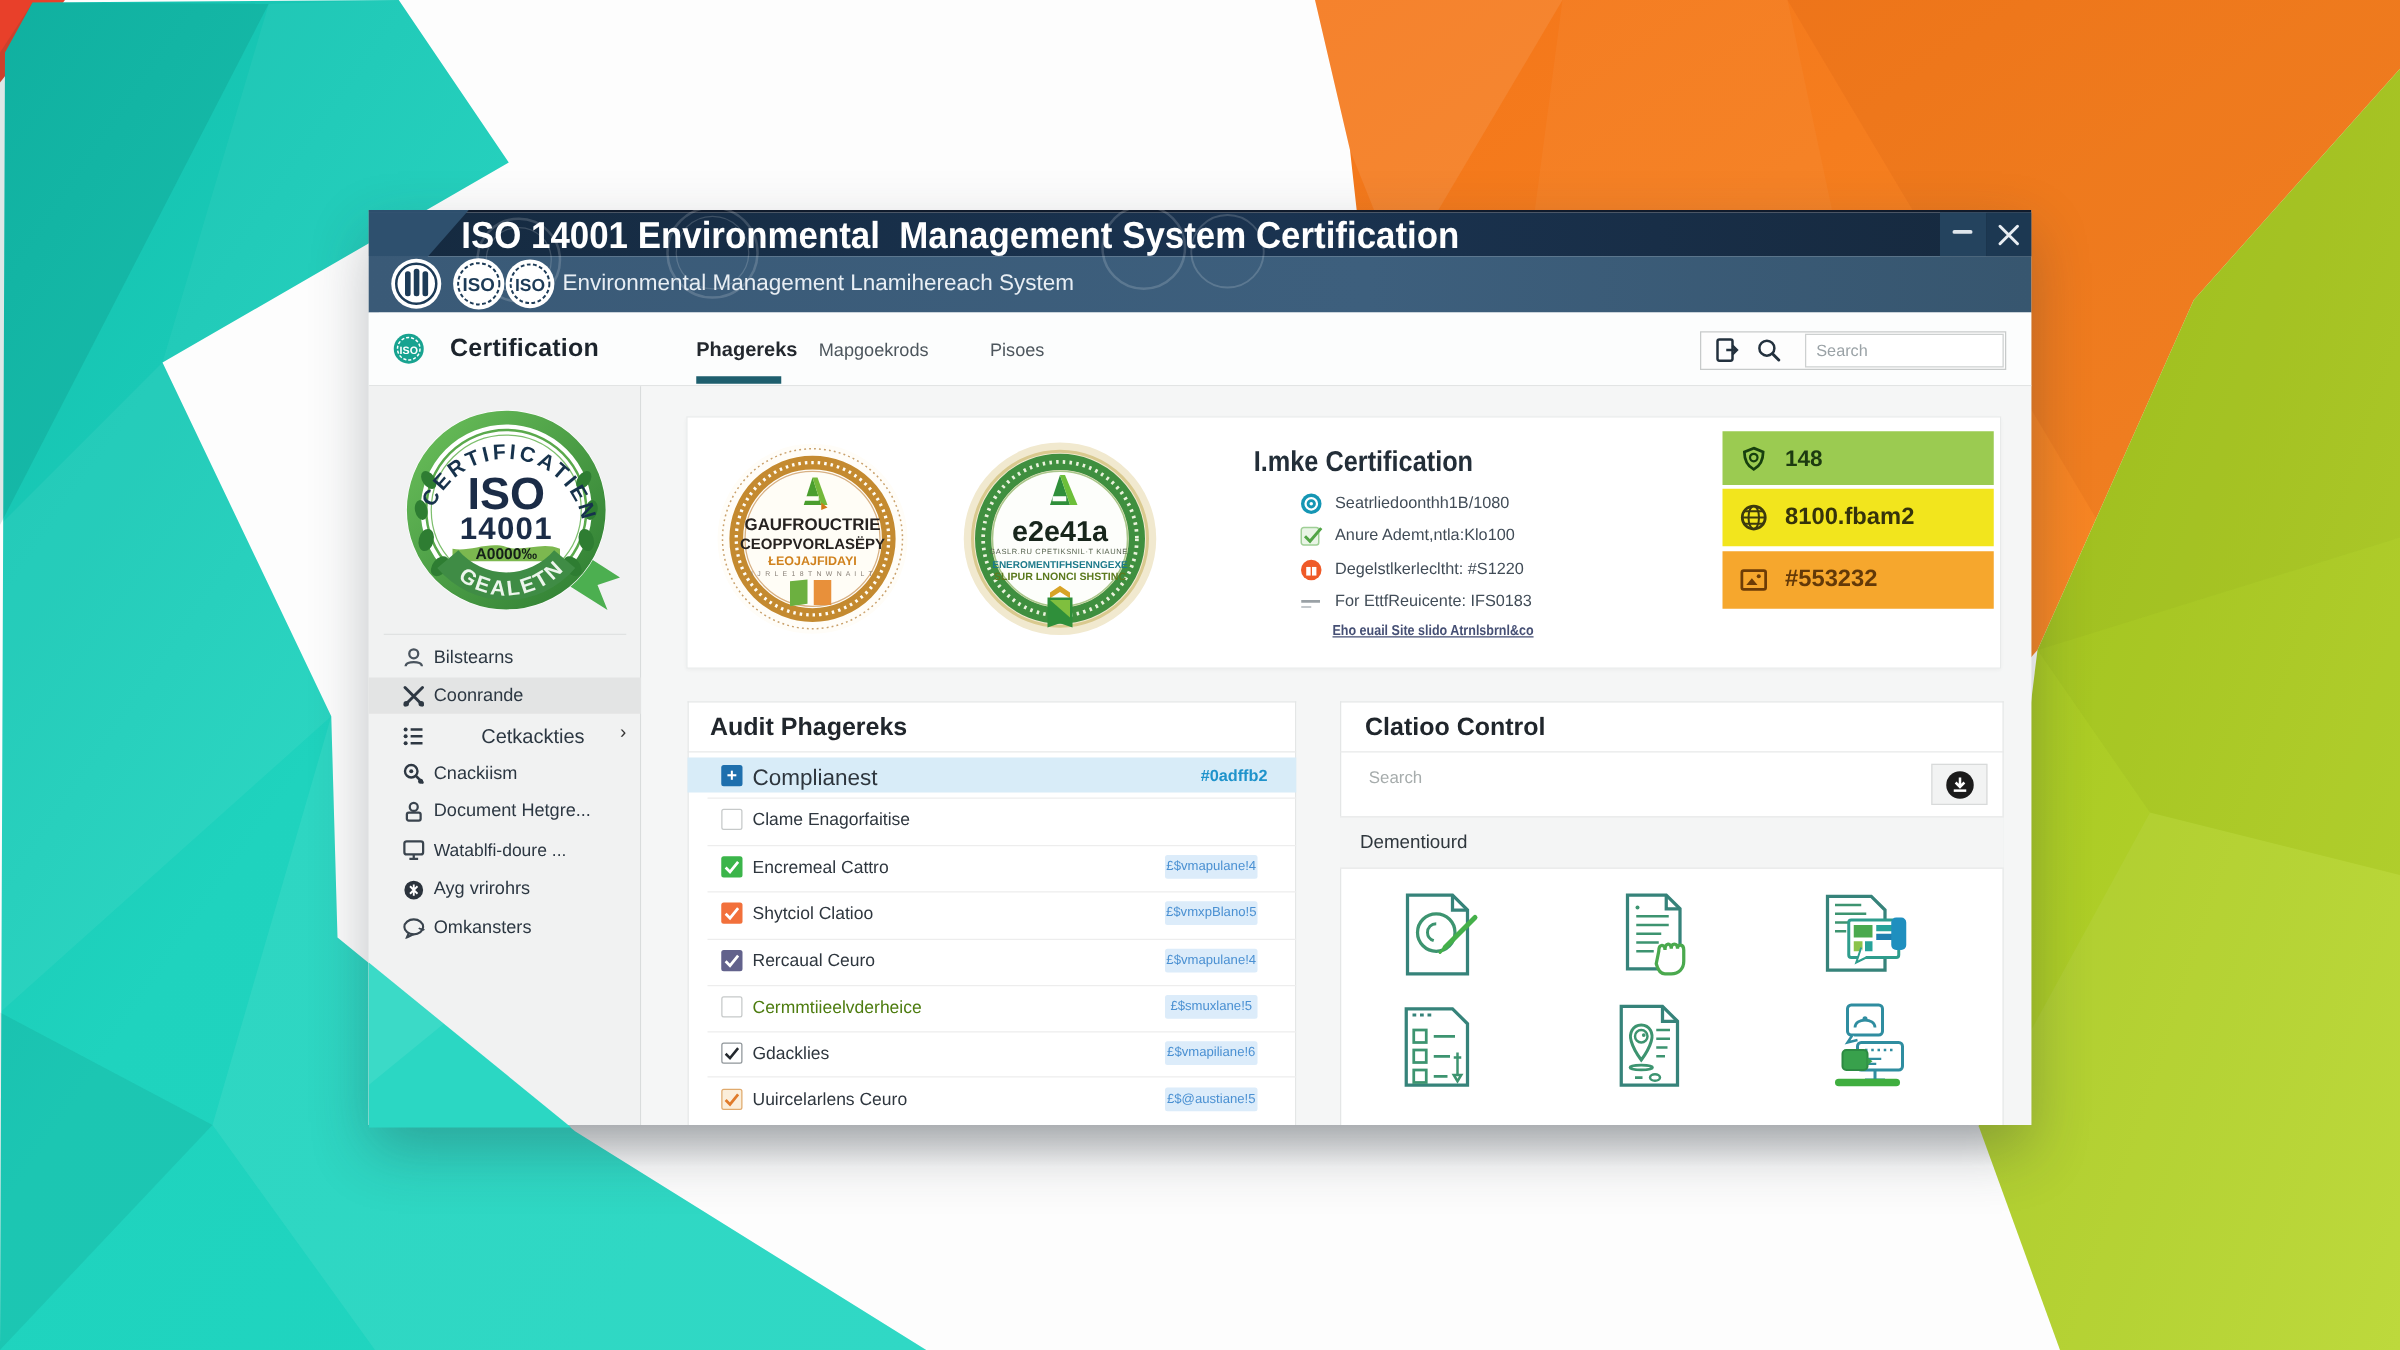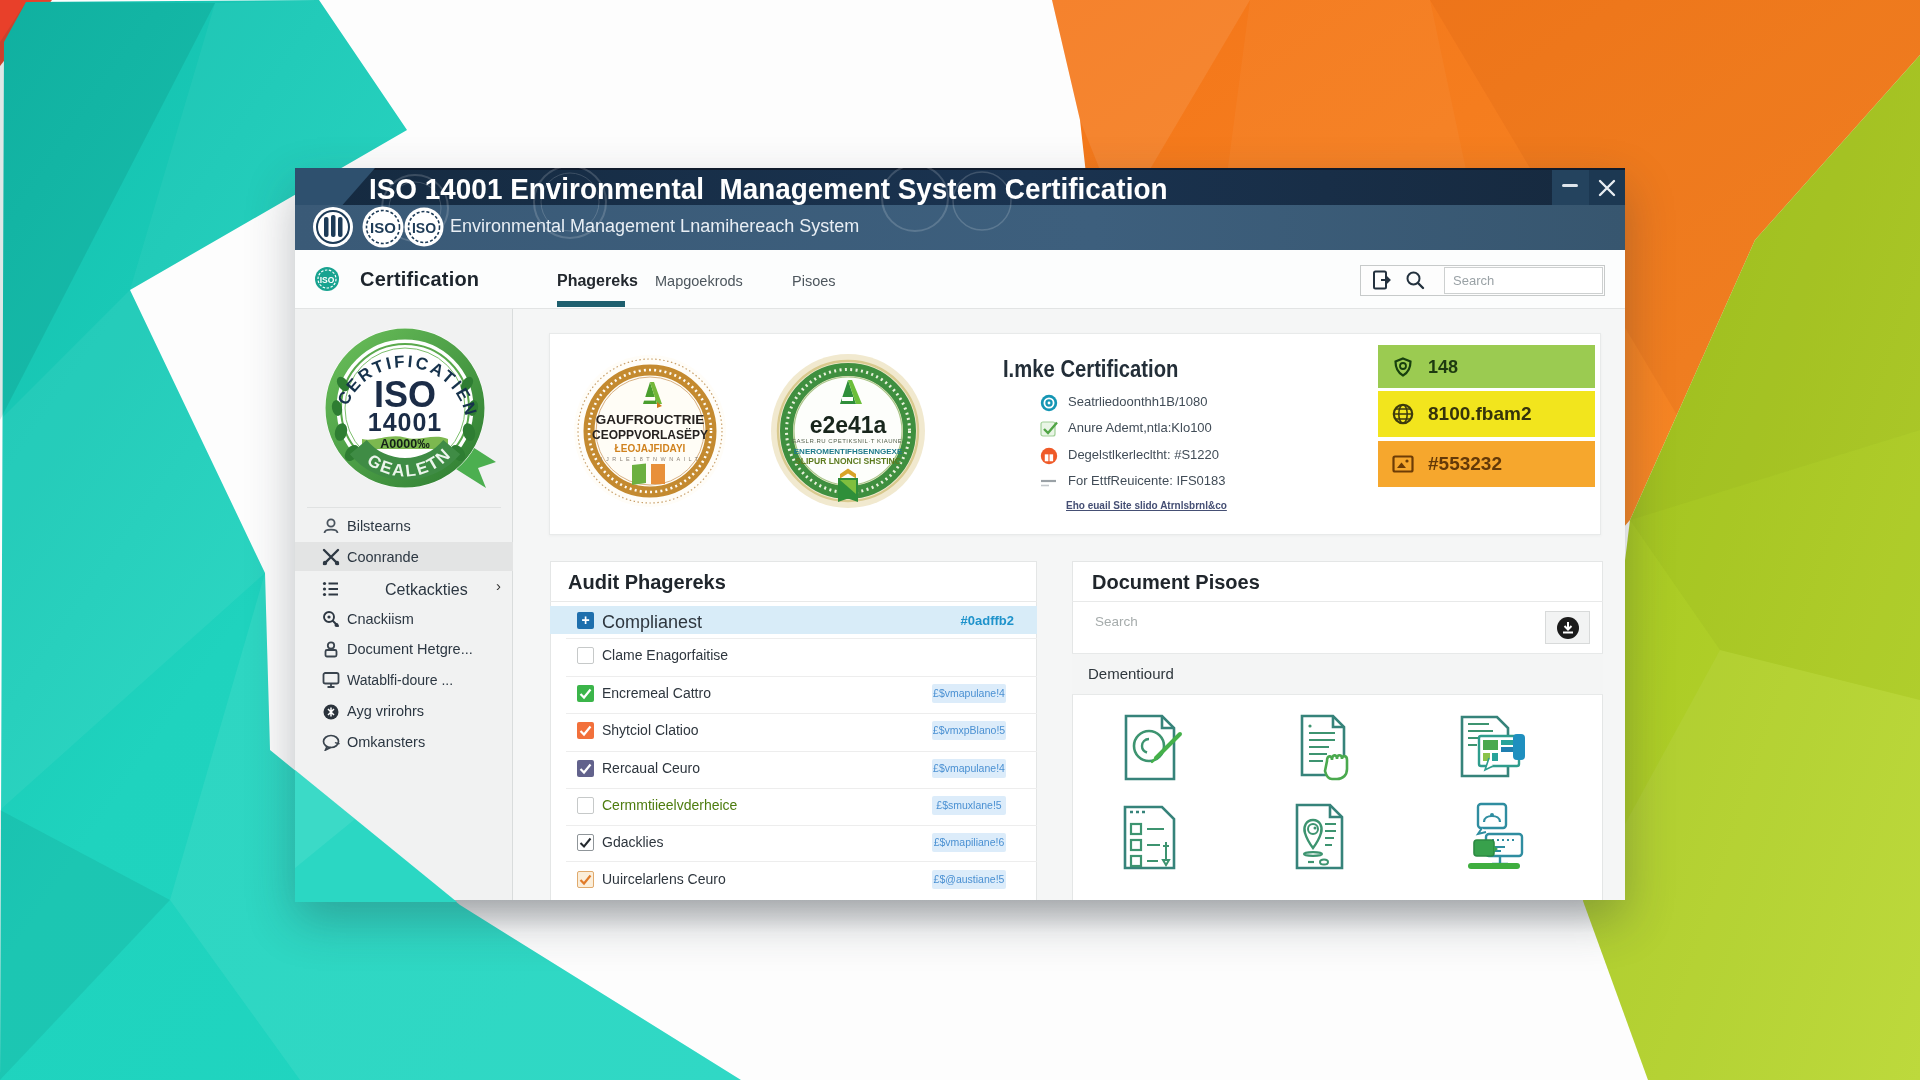--- a/index.html
+++ b/index.html
@@ -352,21 +352,21 @@
 
   <div class="abs" style="left:282px;top:702.5px;width:17px;height:17px;background:#fbeeda;border:1.5px solid #e0aa6d;border-radius:2px;"></div>
   <svg class="abs" width="17" height="17" style="left:282px;top:702.5px">
         <path d="M3.5,9 L7,12.5 L13.5,4.5" fill="none" stroke="#e07b2a" stroke-width="2.2"></path>
       </svg>
   <div class="abs" style="left:307px;top:702.5px;font-size:14px;color:#2e363e;">Uuircelarlens Ceuro</div>
   <div class="abs" style="left:637px;top:701.5px;width:74px;height:19px;background:#dcecfa;border-radius:2px;font-size:10.5px;color:#4a90d2;text-align:center;line-height:19px;white-space:nowrap;overflow:hidden;">£$@austiane!5</div>
   <div class="abs" style="left:271px;top:693px;width:471px;height:1px;background:#ededed;"></div>
 
   <div class="abs" style="left:777px;top:393px;width:531px;height:339px;background:#fff;border:1px solid #e4e6e6;border-bottom:none;"></div>
-  <div class="abs" style="left:797px;top:403px;font-size:20px;font-weight:bold;color:#20262c;">Document Pisoes</div>
+  <div class="abs" style="left:797px;top:403px;font-size:20px;font-weight:bold;color:#20262c;">Clatioo Control</div>
   <div class="abs" style="left:777px;top:433px;width:531px;height:1px;background:#e8e9e9;"></div>
   <div class="abs" style="left:800px;top:446px;font-size:13.5px;color:#a6acac;">Search</div>
   <div class="abs" style="left:1250px;top:443px;width:45px;height:33px;background:#f2f3f3;border:1px solid #d8dada;"></div>
   <svg class="abs" width="24" height="24" style="left:1261px;top:448px">
     <circle cx="12" cy="12" r="11" fill="#1b1b1b"></circle>
     <path d="M12,6 L12,13 M8.5,10 L12,13.5 L15.5,10" stroke="#fff" stroke-width="2" fill="none"></path>
     <path d="M7,16.5 L17,16.5" stroke="#fff" stroke-width="2"></path>
   </svg>
   <div class="abs" style="left:777px;top:485px;width:531px;height:42px;background:#f4f5f5;border-top:1px solid #e7e9e9;border-bottom:1px solid #e7e9e9;"></div>
   <div class="abs" style="left:793px;top:497px;font-size:15px;color:#2f373d;">Dementiourd</div>

